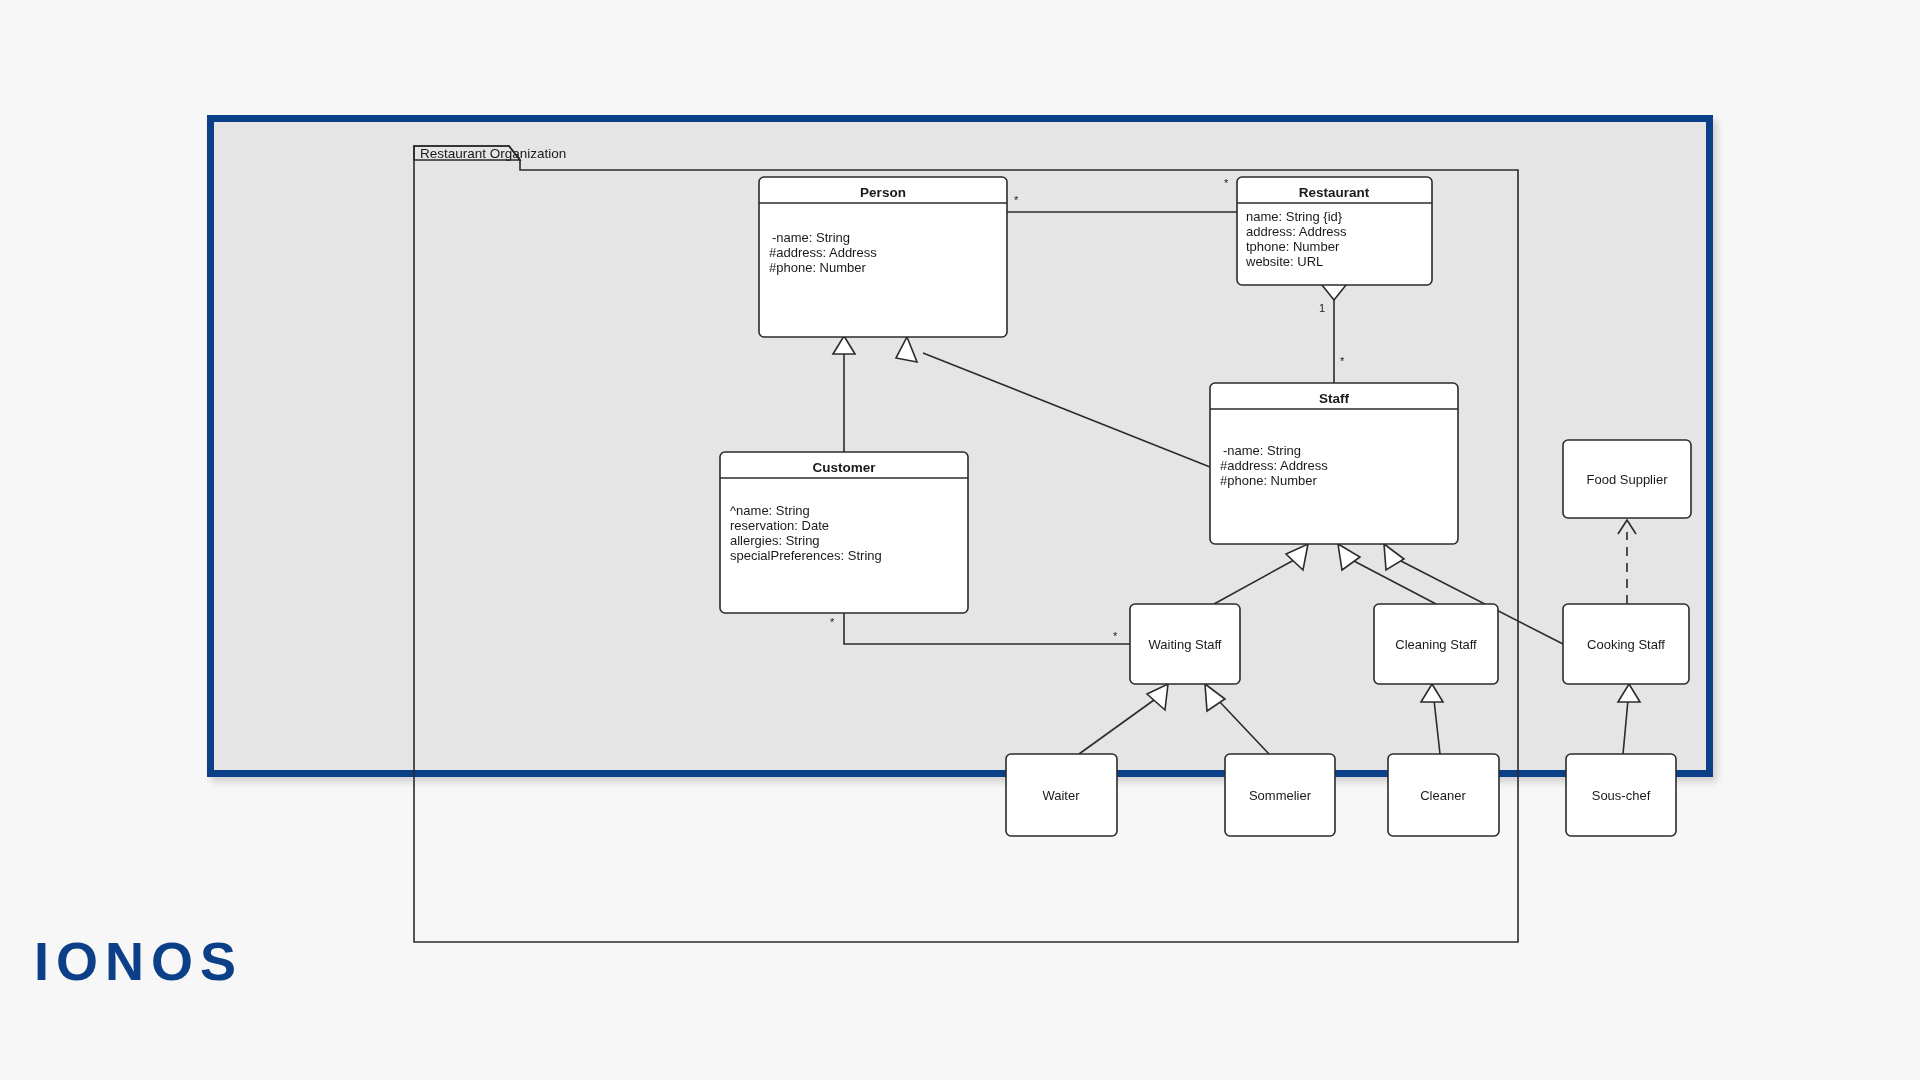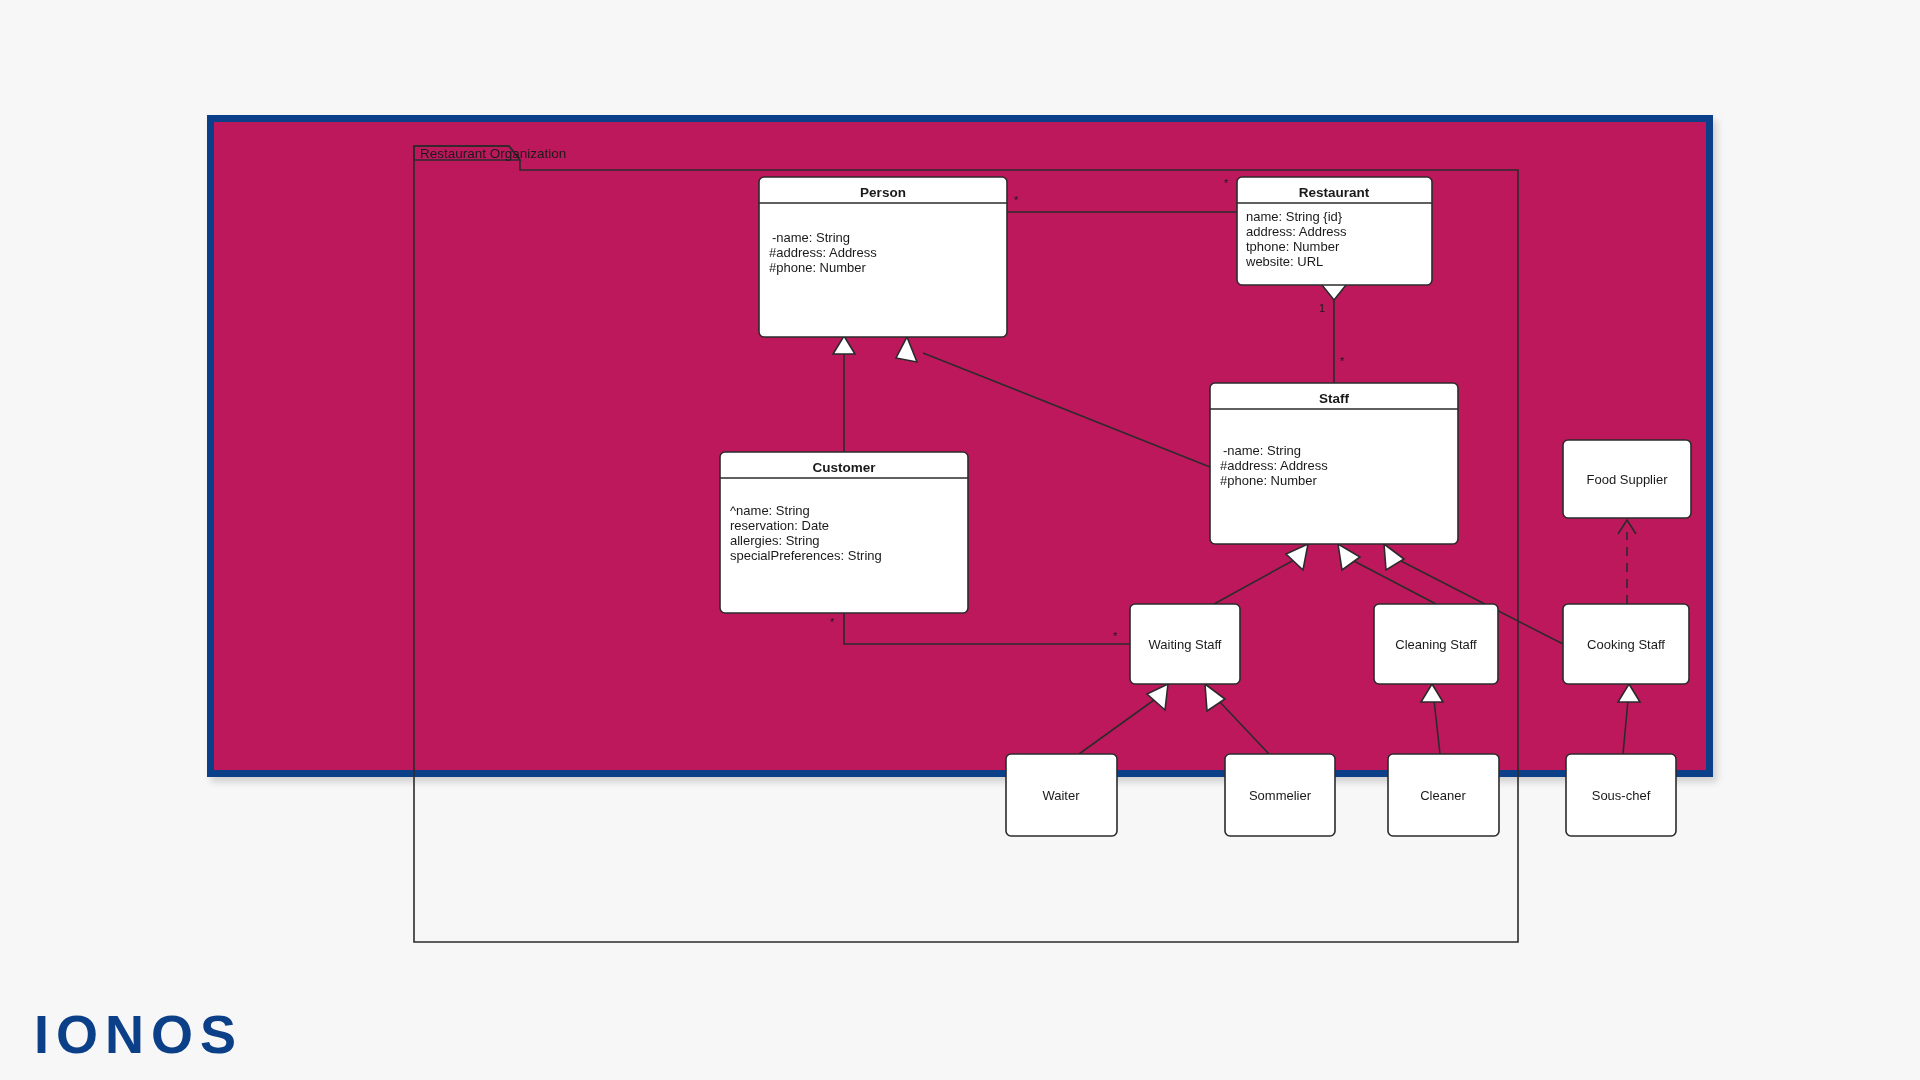--- a/index.html
+++ b/index.html
@@ -7,33 +7,33 @@
     width:1920px;height:1080px;
     background:#f7f7f7;
     font-family:"Liberation Sans", sans-serif;
     overflow:hidden;
     position:relative;
   }
   #slide-frame{
     position:absolute;
     left:207px;top:115px;
     width:1506px;height:662px;
-    background:#be185d;
+    background:#e5e5e5;
     border:7px solid #0b3f87;
     box-sizing:border-box;
     box-shadow:4px 5px 7px rgba(0,0,0,0.16);
   }
   #diagram-canvas{
     position:absolute;
     left:0;top:0;
     width:1492px;height:837px;
   }
   #brand-logo{
     position:absolute;
-    left:34px;top:1007px;
+    left:34px;top:934px;
     width:230px;height:58px;
   }
   svg{display:block;}
   .cls-title{font:bold 13.5px "Liberation Sans", sans-serif;fill:#1a1a1a;}
   .cls-attr{font:13px "Liberation Sans", sans-serif;fill:#1a1a1a;}
   .cls-plain{font:13px "Liberation Sans", sans-serif;fill:#1a1a1a;}
   .mult{font:11px "Liberation Sans", sans-serif;fill:#1a1a1a;}
   .pkg-label{font:13.5px "Liberation Sans", sans-serif;fill:#1a1a1a;}
   .box-shape{fill:#ffffff;stroke:#2b2b2b;stroke-width:1.6;}
   .sep-line{stroke:#2b2b2b;stroke-width:1.6;}

